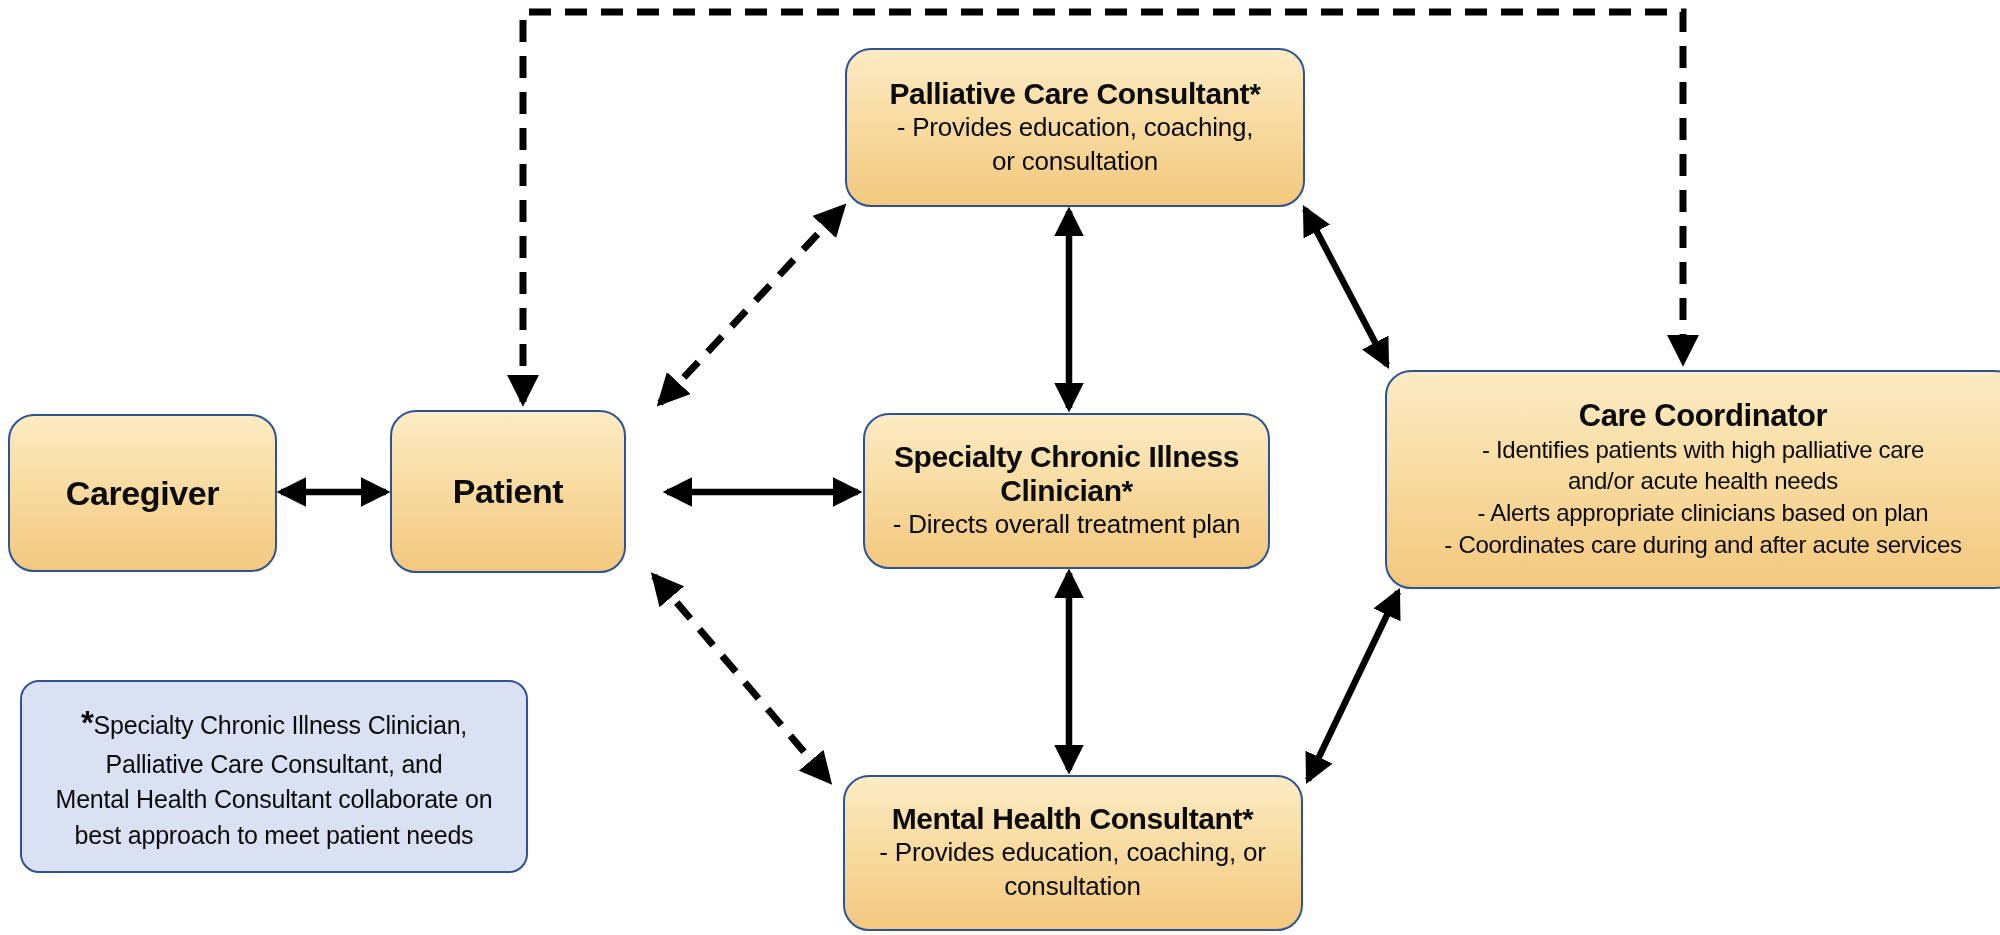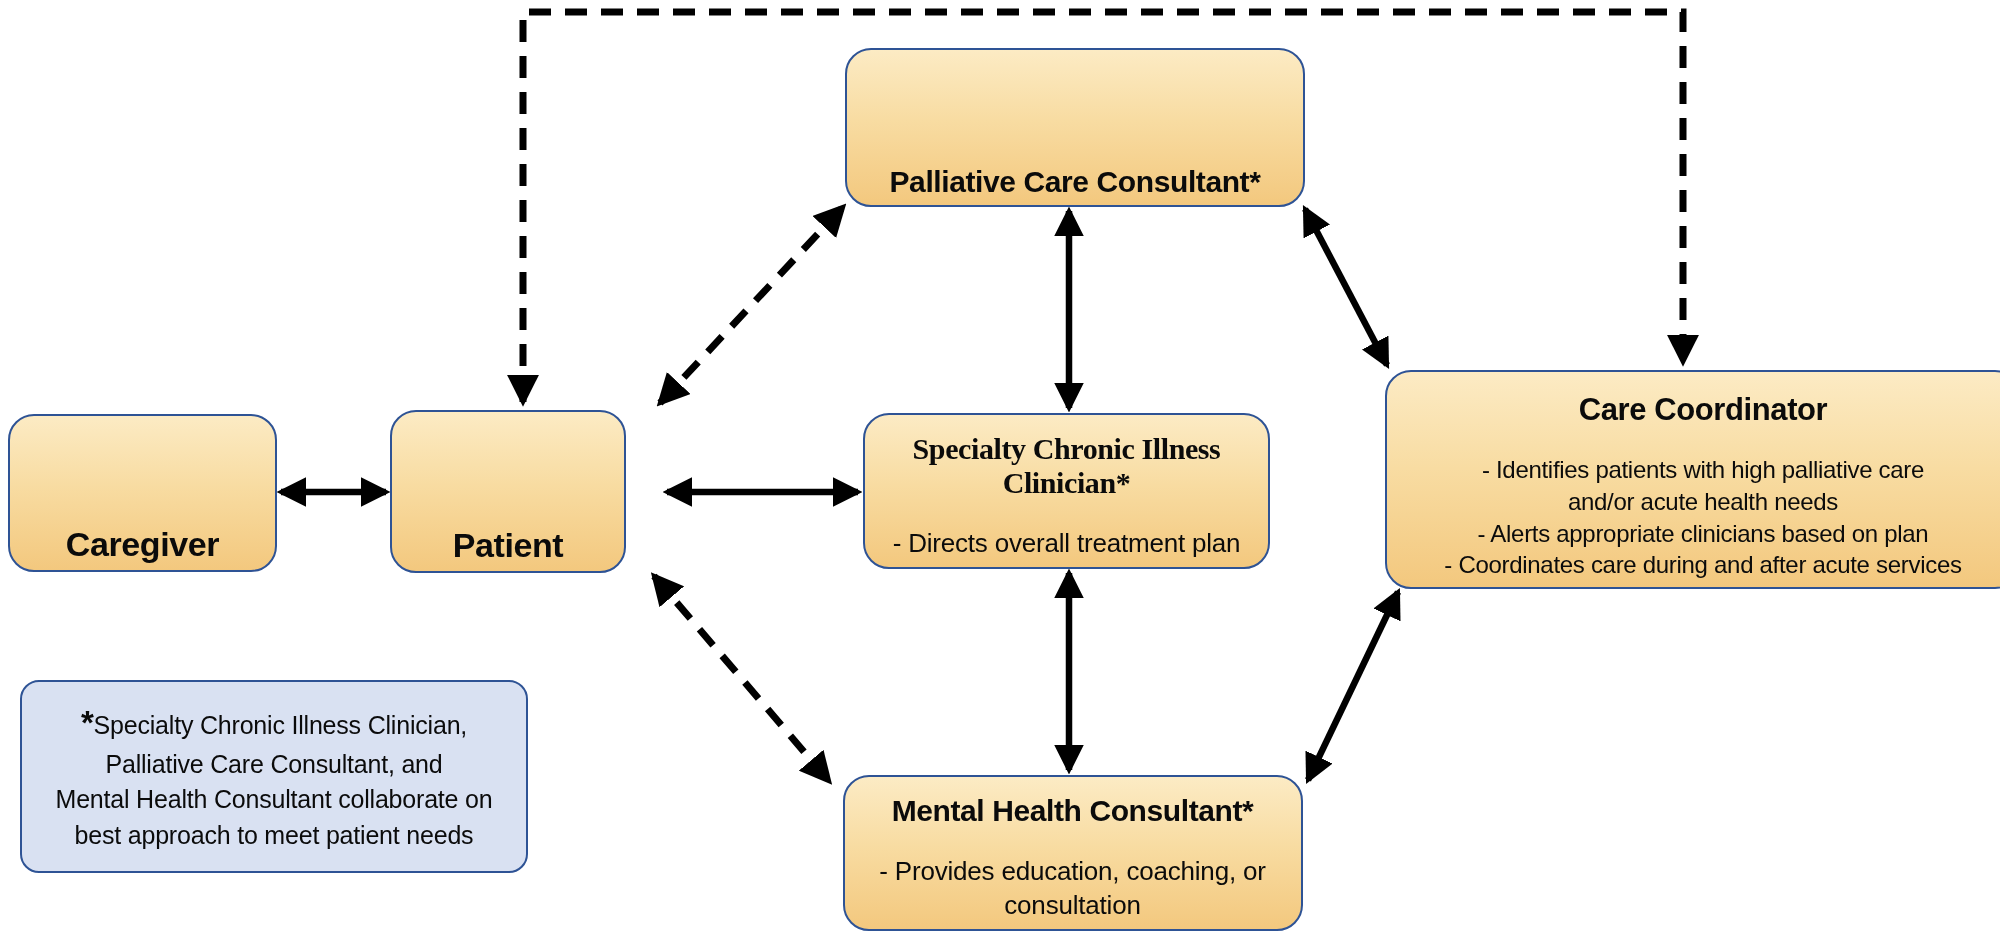--- a/index.html
+++ b/index.html
@@ -13,27 +13,26 @@
   }
   svg.connectors { position:absolute; left:0; top:0; width:2000px; height:935px; }
 
   .node {
     position:absolute;
     box-sizing:border-box;
     border:2.5px solid #2e5395;
     border-radius:26px;
     background:linear-gradient(180deg,#fcebc4 0%,#f8dca2 45%,#f3c87e 100%);
     display:flex; flex-direction:column;
-    align-items:center; justify-content:flex-end;
+    align-items:center; justify-content:center;
     text-align:center;
     padding:6px 10px;
-    gap:27px;
   }
   .role-title { font-weight:bold; font-size:30px; line-height:1.14; letter-spacing:-0.4px; white-space:nowrap; }
-  .role-title div { white-space:nowrap;font-family:Liberation Serif, serif; }
+  .role-title div { white-space:nowrap; }
   .role-body { font-size:26px; line-height:1.3; letter-spacing:-0.2px; }
   .role-body div { white-space:nowrap; }
 
   .node.simple .role-title { font-size:34px; }
 
   .node.caregiver  { left:8px;    top:414px; width:269px; height:158px; }
   .node.patient    { left:390px;  top:410px; width:236px; height:163px; }
   .node.palliative { left:845px;  top:48px;  width:460px; height:159px; }
   .node.specialty  { left:863px;  top:413px; width:407px; height:156px; }
   .node.mental     { left:843px;  top:775px; width:460px; height:156px;padding-left:9px; }
@@ -83,20 +82,24 @@
   <div class="node caregiver simple">
     <div class="role-title">Caregiver</div>
   </div>
 
   <div class="node patient simple">
     <div class="role-title">Patient</div>
   </div>
 
   <div class="node palliative">
     <div class="role-title">Palliative Care Consultant*</div>
+    <div class="role-body">
+        <div>- Provides education, coaching,</div>
+        <div>or consultation</div>
+      </div>
   </div>
 
   <div class="node specialty">
     <div class="role-title">
         <div>Specialty Chronic Illness</div>
         <div>Clinician*</div>
       </div>
     <div class="role-body">
         <div>- Directs overall treatment plan</div>
       </div>

